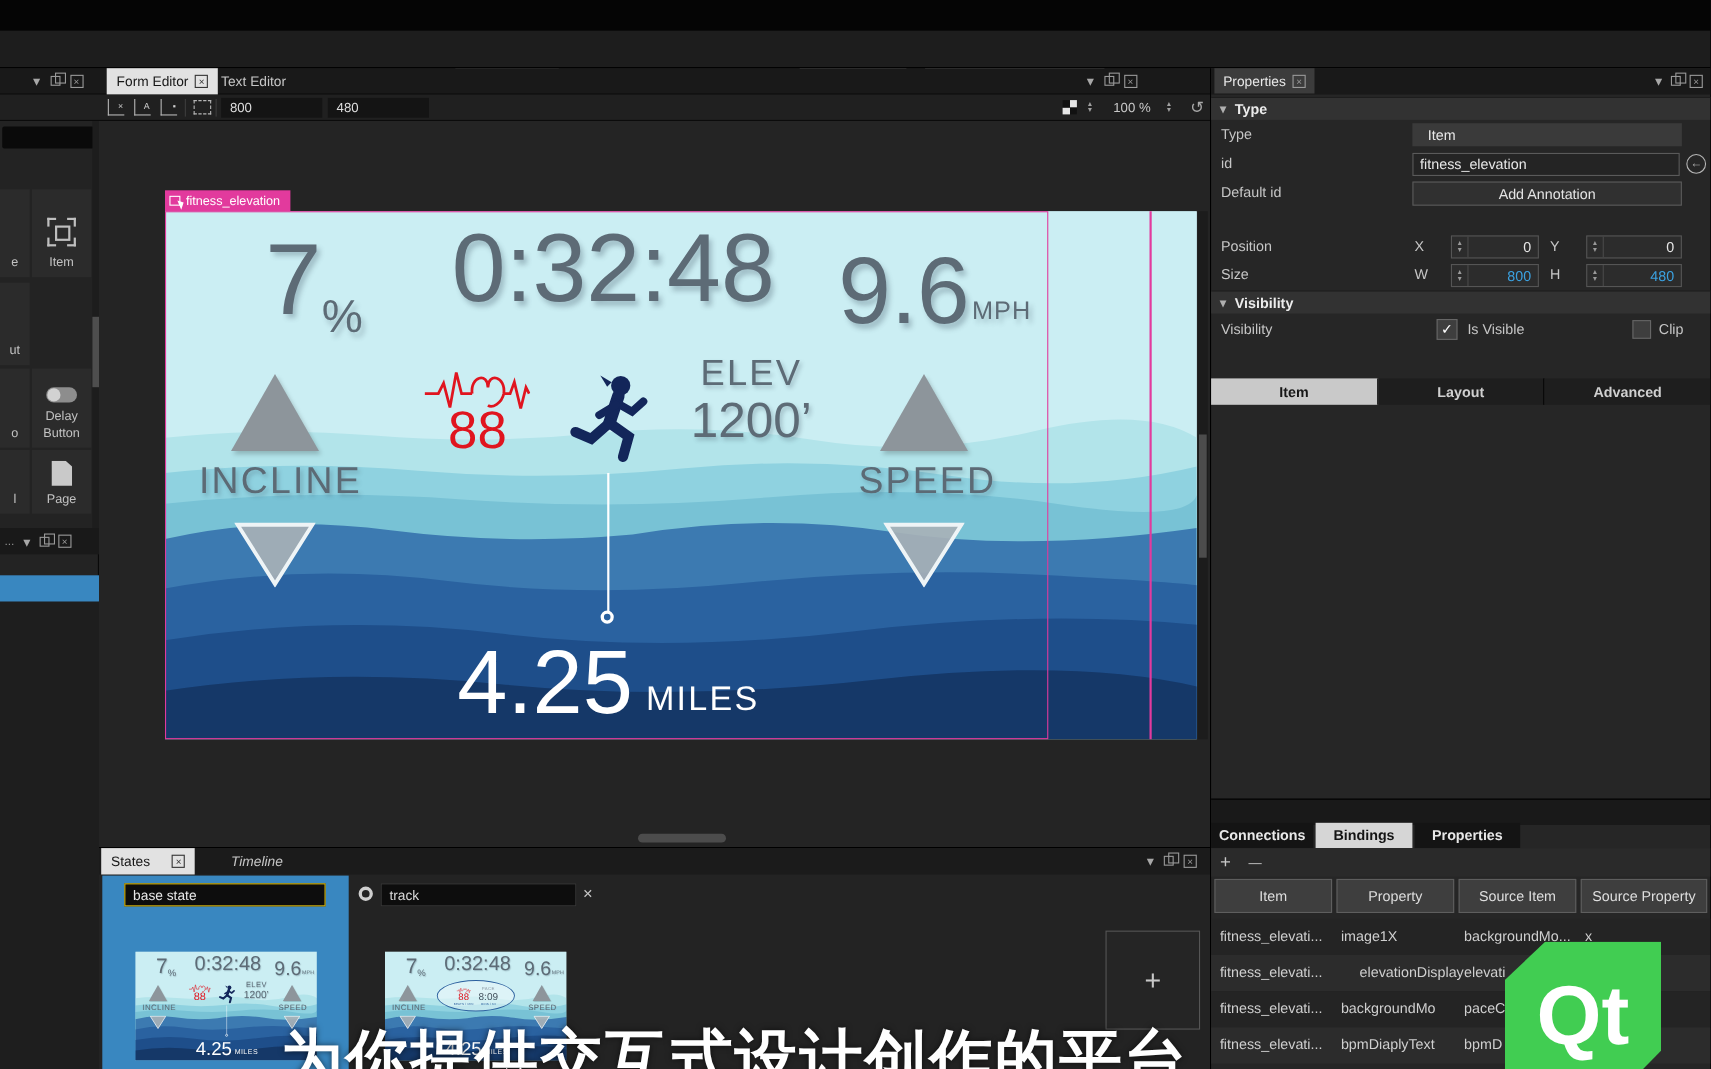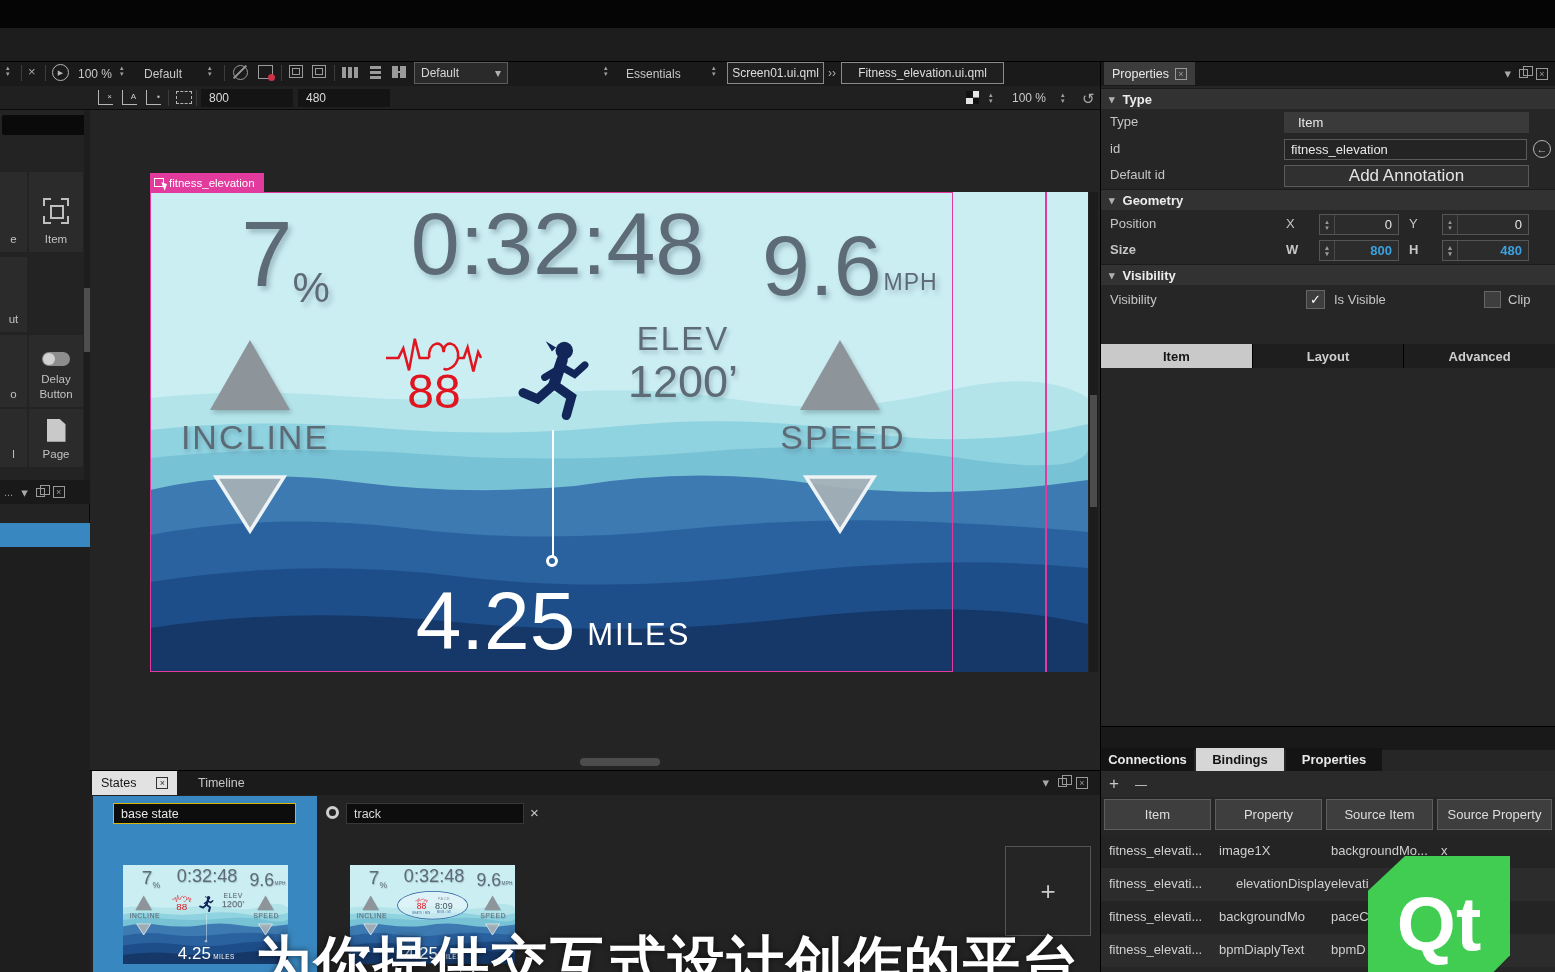--- a/index.html
+++ b/index.html
@@ -201,21 +201,21 @@
   .prow .lab { position:absolute; left:9px; top:4px; }
   .prow .sublab { position:absolute; top:4px; color:#c6c6c6; }
   .val-box { position:absolute; left:183px; top:2px; width:245px; height:21px; background:#3a3a3a;
              color:#e8e8e8; padding-left:14px; display:flex; align-items:center; }
   .id-input { position:absolute; left:183px; top:2px; width:243px; height:21px; background:#242424;
               border:1px solid #5a5a5a; color:#e8e8e8; padding-left:6px; display:flex; align-items:center; }
   .back-ic { position:absolute; left:432px; top:3px; width:18px; height:18px; border:1.5px solid #b5b5b5;
              border-radius:50%; color:#b5b5b5; font-size:11px; display:flex; align-items:center; justify-content:center; }
   .back-ic::before { content:"←"; }
   .annot-btn { position:absolute; left:183px; top:2px; width:245px; height:22px; border:1px solid #5a5a5a;
-               background:#303030; color:#e4e4e4; font-size:17px; display:flex; align-items:center; justify-content:center; }
+               background:#303030; color:#e4e4e4; font-size:13px; display:flex; align-items:center; justify-content:center; }
   .spin-box { position:absolute; top:2px; height:21px; background:#2c2c2c; border:1px solid #555; display:flex; }
   .spin-chev { width:15px; border-right:1px solid #4a4a4a; display:flex; flex-direction:column;
                align-items:center; justify-content:center; color:#9a9a9a; font-size:7px; line-height:6px; }
   .spin-chev::before { content:"▴"; } .spin-chev::after { content:"▾"; }
   .spin-val { flex:1; display:flex; align-items:center; justify-content:flex-end; padding-right:6px;
               color:#e6e6e6; font-size:13px; }
   .blue .spin-val { color:#3ba1e0; }
   .chk { position:absolute; top:2px; width:19px; height:19px; background:#3e3e3e; border:1px solid #666;
          color:#fff; font-size:13px; display:flex; align-items:center; justify-content:center; }
   .chk.checked::before { content:"✓"; }
@@ -282,20 +282,39 @@
       <span class="ic-caret"></span>
     </div>
     <span class="spin tbi" style="left:604px;"></span>
     <span class="tb-text" style="left:626px;">Essentials</span>
     <span class="spin tbi" style="left:712px;"></span>
     <div class="bc-tab" style="left:727px;width:97px;">Screen01.ui.qml</div>
     <span class="bc-sep" style="left:828px;"></span>
     <div class="bc-tab" style="left:841px;width:163px;">Fitness_elevation.ui.qml</div>
   </div>
 
+  <div class="row2">
+    <div class="hdr-icons" style="left:30px;">
+      <span class="ico ic-caret"></span>
+      <span class="ic-float"></span>
+      <span class="ic-boxx"></span>
+    </div>
+    <div class="etab active" style="left:97px;">
+      <span>Form Editor</span>
+      <span class="ic-boxx"></span>
+    </div>
+    <div class="etab" style="left:192px;">
+      <span>Text Editor</span>
+    </div>
+    <div class="hdr-icons" style="left:988px;">
+      <span class="ico ic-caret"></span>
+      <span class="ic-float"></span>
+      <span class="ic-boxx"></span>
+    </div>
+  </div>
 
   <div class="row3">
     <span class="exp-ic" style="left:98px;">×</span>
     <span class="exp-ic" style="left:122px;">A</span>
     <span class="exp-ic" style="left:146px;">▪</span>
     <span class="vsep" style="left:168px;top:4px;"></span>
     <span class="frame-ic" style="left:176px;"></span>
     <span class="vsep" style="left:196px;top:4px;"></span>
     <div class="size-field" style="left:201px;">800</div>
     <div class="size-field" style="left:298px;">480</div>
@@ -418,21 +437,21 @@
       </div>
     <div class="hscroll-thumb"></div>
   </div>
 
   <div class="states-panel">
     <div class="sp-hdr">
       <div class="etab active" style="left:2px;gap:20px;">
         <span>States</span>
         <span class="ic-boxx"></span>
       </div>
-      <div class="etab" style="left:99px;">
+      <div class="etab" style="left:111px;font-style:italic;">
         <span>Timeline</span>
       </div>
       <div class="sp-icons">
         <span class="ico ic-caret"></span>
         <span class="ic-float"></span>
         <span class="ic-boxx"></span>
       </div>
     </div>
     <div class="card-base">
       <div class="state-name base-name">base state</div>
@@ -587,38 +606,34 @@
     <div class="prow" style="top:75px;">
       <span class="lab">id</span>
       <div class="id-input">fitness_elevation</div>
       <span class="back-ic"></span>
     </div>
     <div class="prow" style="top:101px;">
       <span class="lab">Default id</span>
       <div class="annot-btn">Add Annotation</div>
     </div>
 
-    <div class="sec" style="top:127px;">
-      <span class="ic-caret"></span>
-      <span>Geometry</span>
-    </div>
     <div class="prow" style="top:150px;">
       <span class="lab">Position</span>
       <span class="sublab" style="left:185px;">X</span>
       <div class="spin-box" style="left:218px;width:80px;">
         <span class="spin-chev"></span>
         <span class="spin-val">0</span>
       </div>
       <span class="sublab" style="left:308px;">Y</span>
       <div class="spin-box" style="left:341px;width:87px;">
         <span class="spin-chev"></span>
         <span class="spin-val">0</span>
       </div>
     </div>
-    <div class="prow" style="top:176px;font-weight:bold;">
+    <div class="prow" style="top:176px;">
       <span class="lab">Size</span>
       <span class="sublab" style="left:185px;">W</span>
       <div class="spin-box blue" style="left:218px;width:80px;">
         <span class="spin-chev"></span>
         <span class="spin-val">800</span>
       </div>
       <span class="sublab" style="left:308px;">H</span>
       <div class="spin-box blue" style="left:341px;width:87px;">
         <span class="spin-chev"></span>
         <span class="spin-val">480</span>

